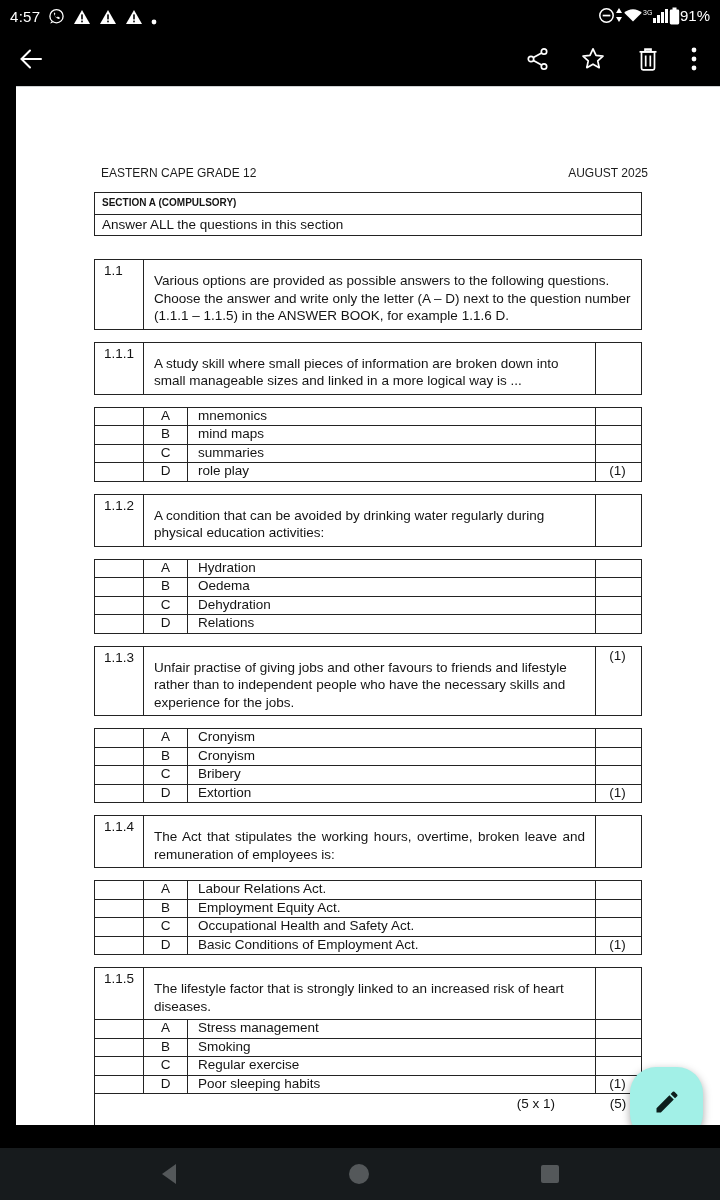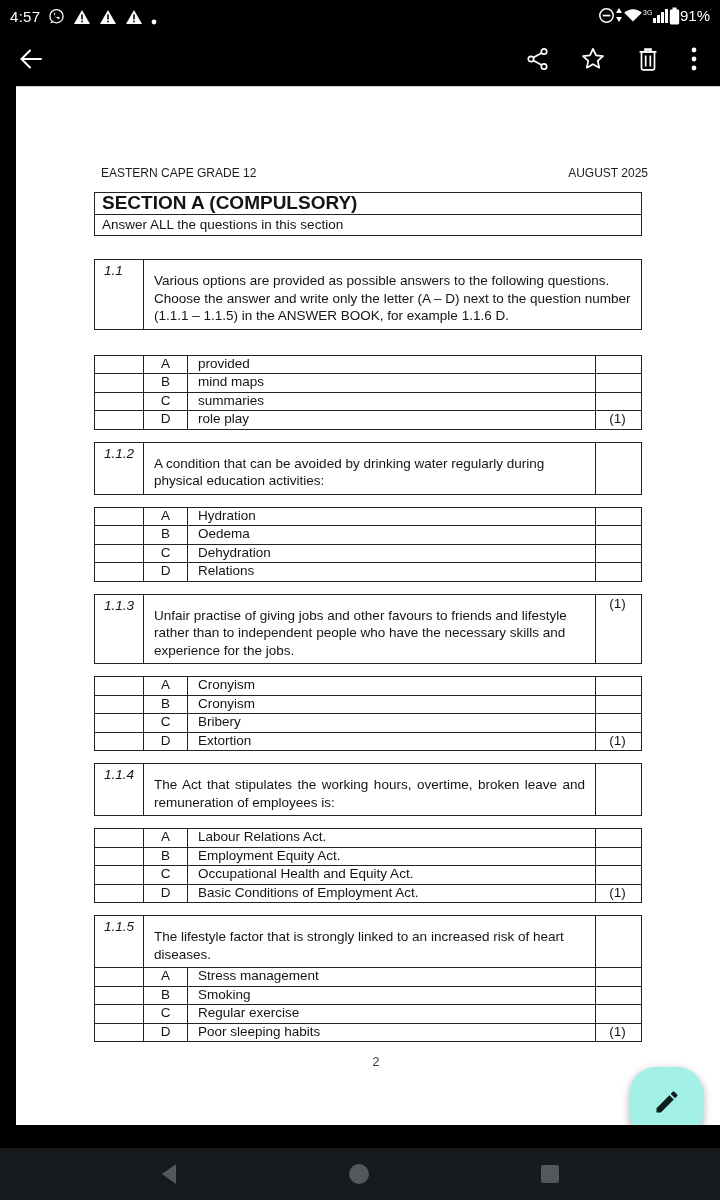--- a/index.html
+++ b/index.html
@@ -35,25 +35,25 @@
   }
   .dh-left { flex:1 1 0; text-align:left; }
   .dh-center { flex:0 0 auto; text-align:left; }
   .dh-right { flex:1 1 0; text-align:right; }
   .doc-table {
     margin-left:78px; width:547px; border-collapse:collapse; table-layout:fixed;
     font-size:13.5px; color:#141414; line-height:17.5px;
   }
   .doc-table td { vertical-align:top; }
   tr.hdr td { border:1.5px solid #232323; padding:1px 8px 2px 7px; }
-  .hdr-title { font-weight:700; font-size:19px; }
+  .hdr-title { font-weight:700; font-size:10px; }
   tr.sp td { height:13px; border:none; }
   tr.sp-lg td { height:24px; border:none; }
   tr.q td { border:1.5px solid #232323; }
-  .c-qnum { padding:2px 2px 3px 9px;font-style:italic; }
+  .c-qnum { padding:2px 2px 3px 9px; }
   .c-qtext { padding:12px 10px 4px 10px; }
   .justify { text-align:justify; }
   tr.opt td { border:1.5px solid #232323; height:18px; line-height:16.5px; }
   .c-letter { text-align:center; padding:0 0 1px 0; }
   .c-opttext { padding:0 6px 1px 10px; }
   .c-marks { text-align:center; padding:0 2px 0 0; }
   tr.tot td { border:1.5px solid #232323; border-top:1.5px solid #232323; padding:1px 0 12px 0; }
   .tot-inner { display:flex; justify-content:flex-end; align-items:flex-start; }
   .tot-label { margin-right:40px; }
   .tot-mark { width:46px; text-align:center; }
@@ -218,27 +218,32 @@
           </tr>
 
         <tr class="q">
           <td class="c-qnum">1.1</td>
           <td class="c-qtext" colspan="3">Various options are provided as possible answers to the following questions. Choose the answer and write only the letter (A – D) next to the question number (1.1.1 – 1.1.5) in the ANSWER BOOK, for example 1.1.6 D.</td>
         </tr>
         <tr class="sp">
             <td colspan="4"></td>
           </tr>
 
+        <tr class="q">
+          <td class="c-qnum">1.1.1</td>
+          <td class="c-qtext" colspan="2">A study skill where small pieces of information are broken down into small manageable sizes and linked in a more logical way is ...</td>
+          <td class="c-marks"></td>
+        </tr>
         <tr class="sp">
             <td colspan="4"></td>
           </tr>
         <tr class="opt">
             <td class="c-num"></td>
             <td class="c-letter">A</td>
-            <td class="c-opttext">provided</td>
+            <td class="c-opttext">mnemonics</td>
             <td class="c-marks"></td>
           </tr>
         <tr class="opt">
             <td class="c-num"></td>
             <td class="c-letter">B</td>
             <td class="c-opttext">mind maps</td>
             <td class="c-marks"></td>
           </tr>
         <tr class="opt">
             <td class="c-num"></td>
@@ -344,21 +349,21 @@
           </tr>
         <tr class="opt">
             <td class="c-num"></td>
             <td class="c-letter">B</td>
             <td class="c-opttext">Employment Equity Act.</td>
             <td class="c-marks"></td>
           </tr>
         <tr class="opt">
             <td class="c-num"></td>
             <td class="c-letter">C</td>
-            <td class="c-opttext">Occupational Health and Equity Act.</td>
+            <td class="c-opttext">Occupational Health and Safety Act.</td>
             <td class="c-marks"></td>
           </tr>
         <tr class="opt">
             <td class="c-num"></td>
             <td class="c-letter">D</td>
             <td class="c-opttext">Basic Conditions of Employment Act.</td>
             <td class="c-marks">(1)</td>
           </tr>
         <tr class="sp">
             <td colspan="4"></td>
@@ -387,20 +392,28 @@
             <td class="c-opttext">Regular exercise</td>
             <td class="c-marks"></td>
           </tr>
         <tr class="opt">
             <td class="c-num"></td>
             <td class="c-letter">D</td>
             <td class="c-opttext">Poor sleeping habits</td>
             <td class="c-marks">(1)</td>
           </tr>
 
+        <tr class="tot">
+          <td colspan="4">
+            <div class="tot-inner">
+              <span class="tot-label">(5 x 1)</span>
+              <span class="tot-mark">(5)</span>
+            </div>
+          </td>
+        </tr>
       </tbody>
     </table>
 
     <div class="page-num">2</div>
   </div>
 
   <button class="fab">
     <span>
       <svg width="28" height="28" viewBox="0 0 24 24" fill="#0d1e1c">
           <path d="M3 17.25V21h3.75L17.81 9.94l-3.75-3.75L3 17.25zM20.71 7.04a1 1 0 0 0 0-1.41l-2.34-2.34a1 1 0 0 0-1.41 0l-1.83 1.83 3.75 3.75 1.83-1.83z"></path>

